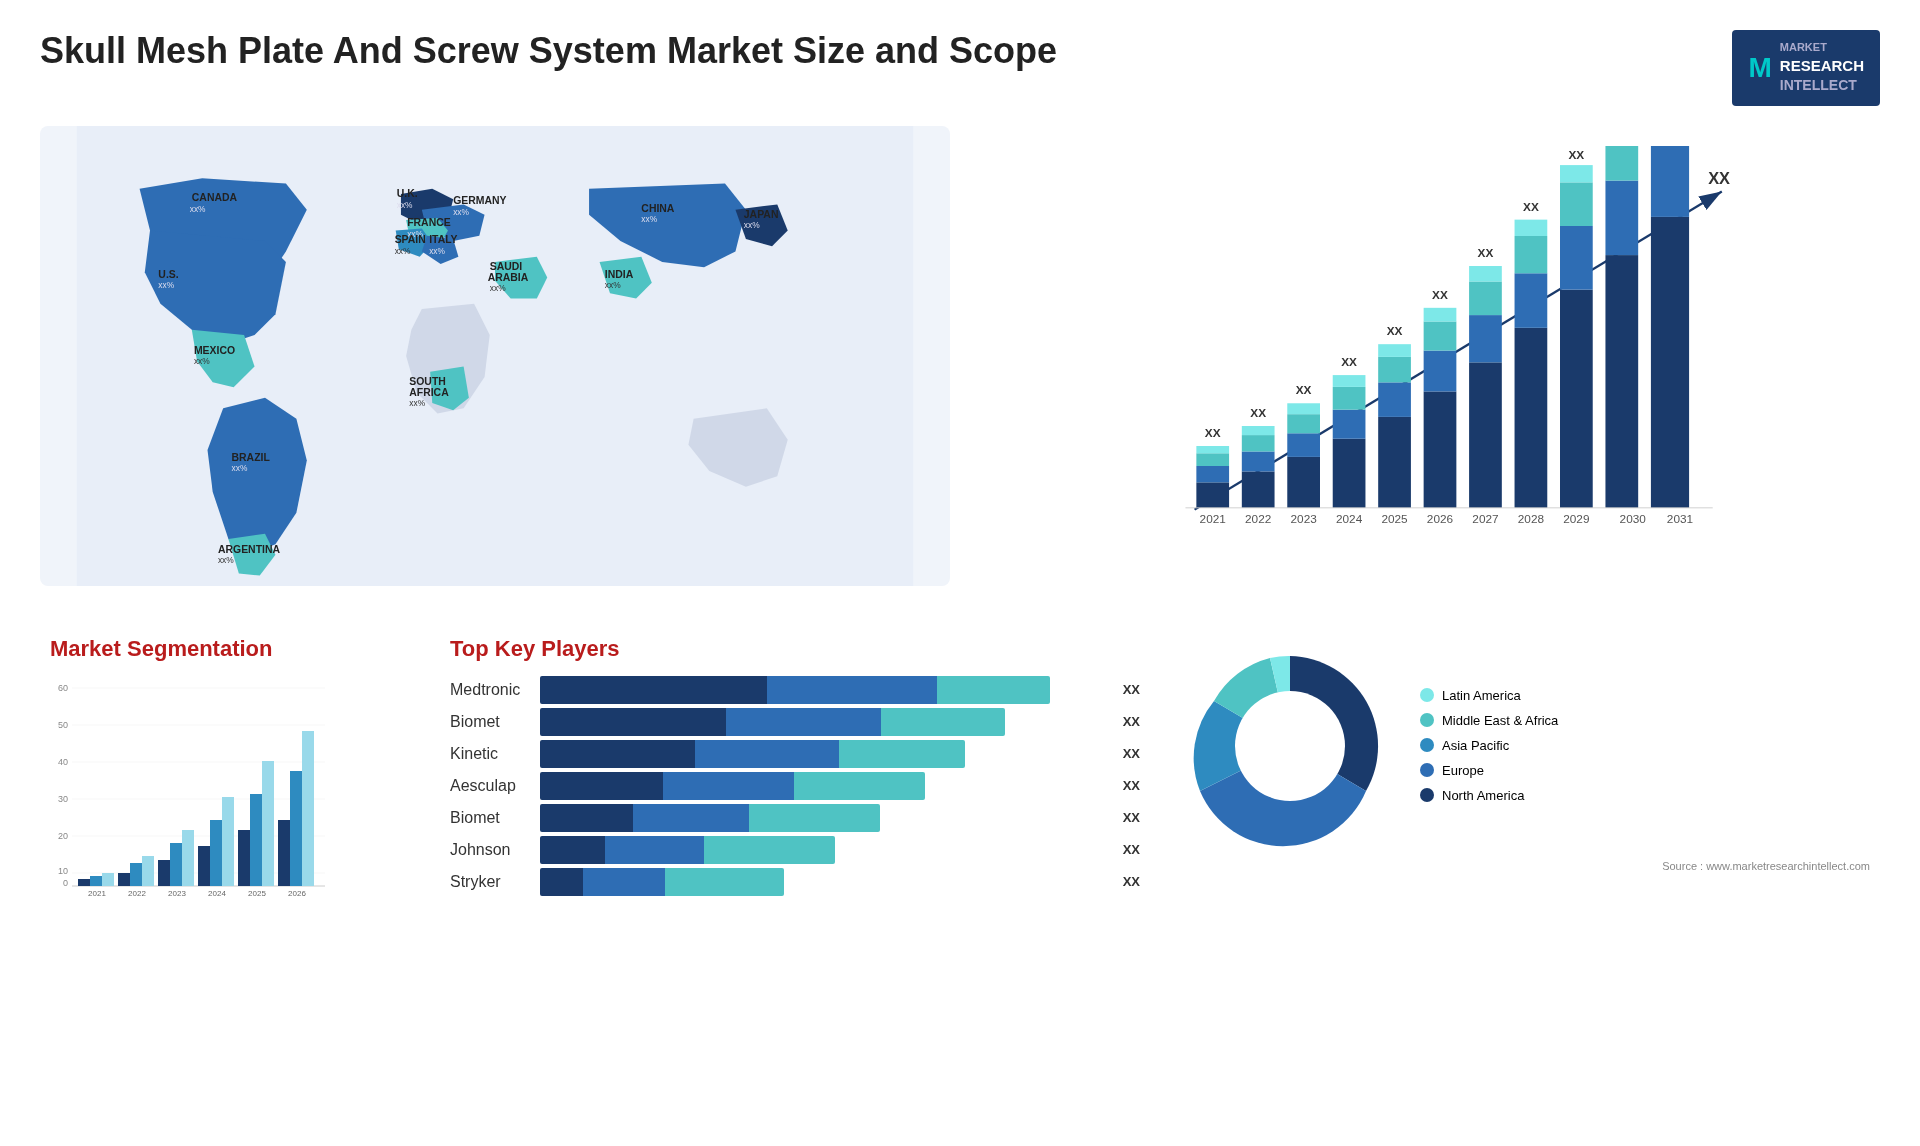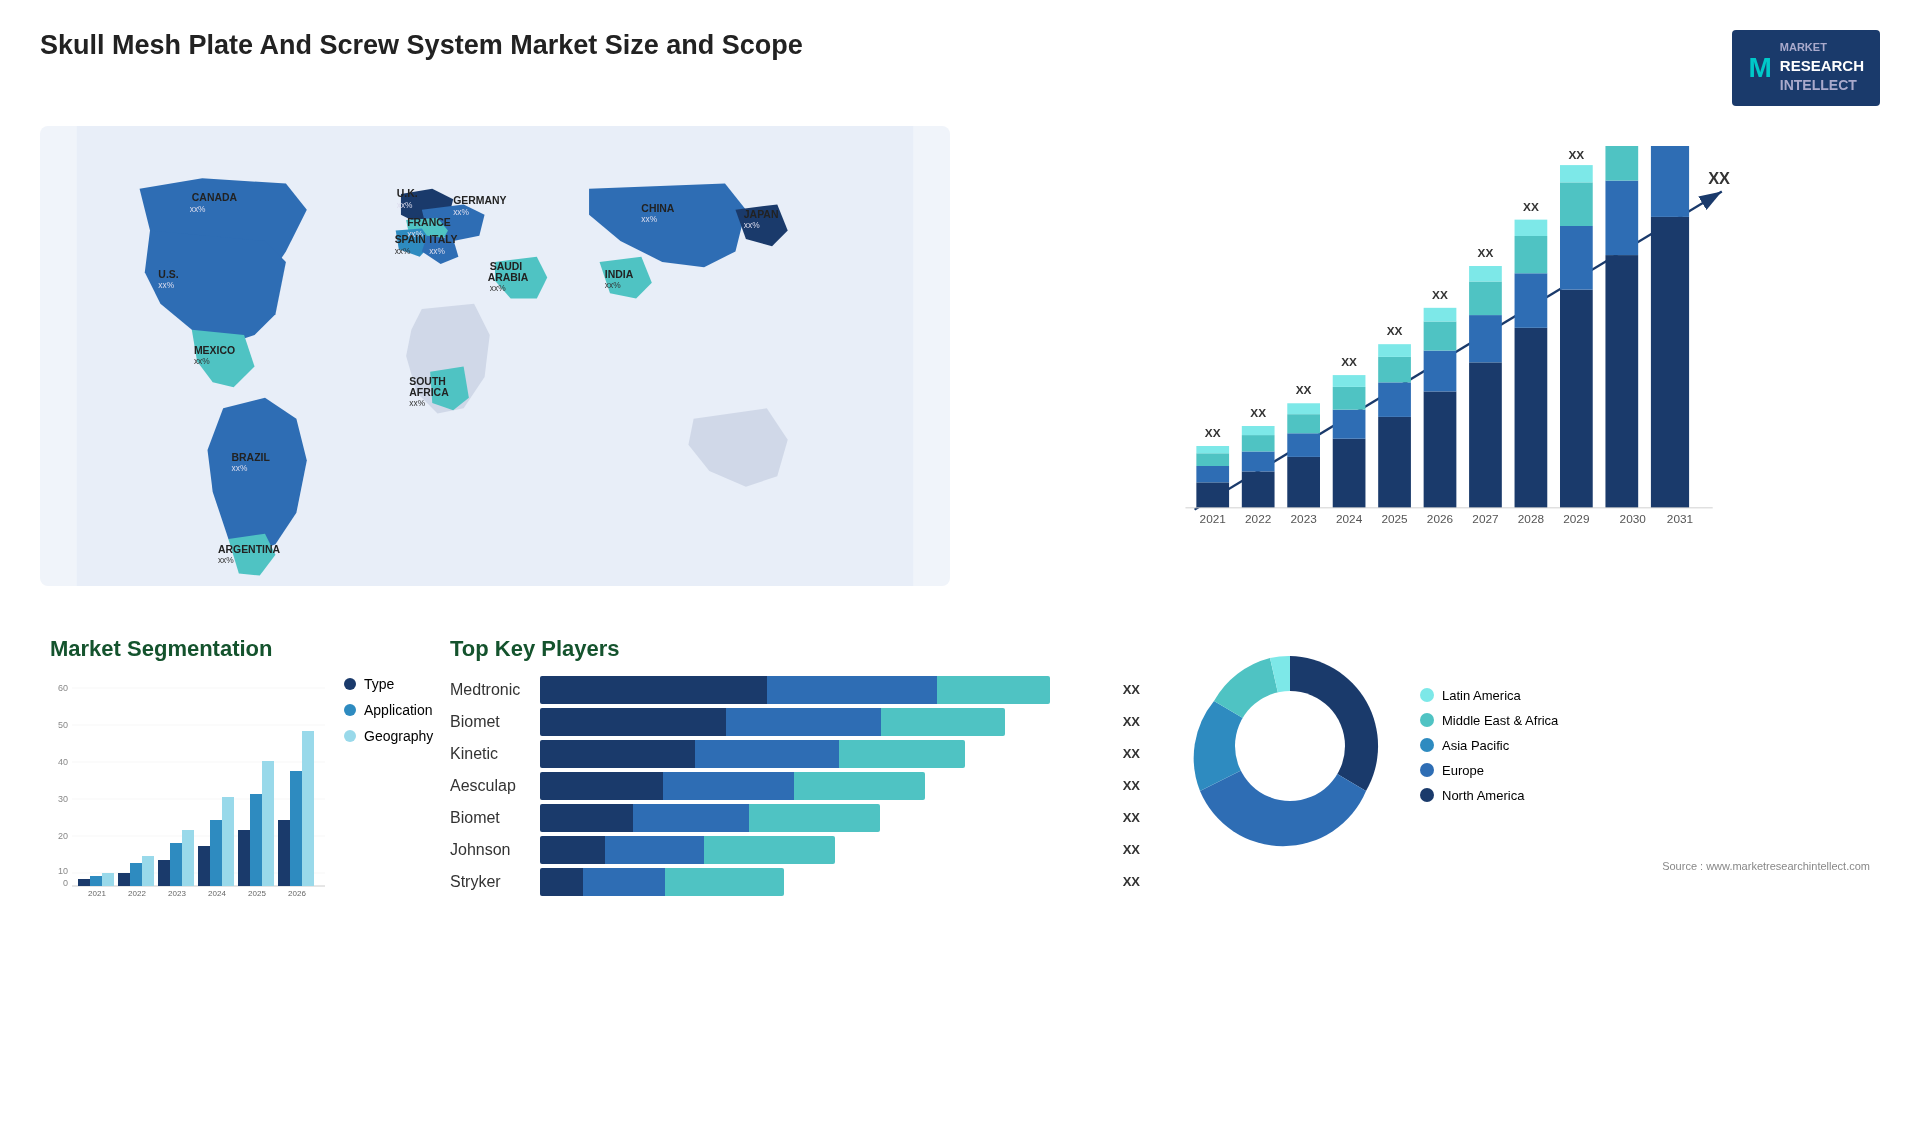--- a/index.html
+++ b/index.html
@@ -17,21 +17,21 @@
       position: relative;
     }
     
     .header {
       display: flex;
       justify-content: space-between;
       align-items: flex-start;
       margin-bottom: 20px;
     }
     .main-title {
-      font-size: 27px;
+      font-size: 36px;
       font-weight: 700;
       color: #222;
     }
     .logo-area {
       display: flex;
       flex-direction: column;
       align-items: center;
     }
     .logo-box {
       background: #1a3a6b;
@@ -97,21 +97,21 @@
       margin-top: 10px;
     }
 
     
     .seg-section {
       padding: 10px;
     }
     .section-title {
       font-size: 22px;
       font-weight: 700;
-      color: #14532d;
+      color: #b91c1c;
       margin-bottom: 14px;
     }
     .seg-legend {
       display: flex;
       flex-direction: column;
       gap: 10px;
       margin-left: 10px;
     }
     .legend-item {
       display: flex;
@@ -446,34 +446,20 @@
             <rect x="212" y="85" width="12" height="125" fill="#99d9ea"></rect>
             <text x="207" y="220" font-size="8" fill="#666" text-anchor="middle">2025</text>
 
             <rect x="228" y="144" width="12" height="66" fill="#1a3a6b"></rect>
             <rect x="240" y="95" width="12" height="115" fill="#2e8bc0"></rect>
             <rect x="252" y="55" width="12" height="155" fill="#99d9ea"></rect>
             <text x="247" y="220" font-size="8" fill="#666" text-anchor="middle">2026</text>
           </svg>
         </div>
 
-        <div class="seg-legend">
-          <div class="legend-item">
-            <div class="legend-dot" style="background:#1a3a6b;"></div>
-            <span>Type</span>
-          </div>
-          <div class="legend-item">
-            <div class="legend-dot" style="background:#2e8bc0;"></div>
-            <span>Application</span>
-          </div>
-          <div class="legend-item">
-            <div class="legend-dot" style="background:#99d9ea;"></div>
-            <span>Geography</span>
-          </div>
-        </div>
       </div>
     </div>
 
     <div class="players-section">
       <div class="section-title">Top Key Players</div>
       <div class="players-list">
 
         <div class="player-row">
           <span class="player-name">Medtronic</span>
           <div class="player-bar-container">

